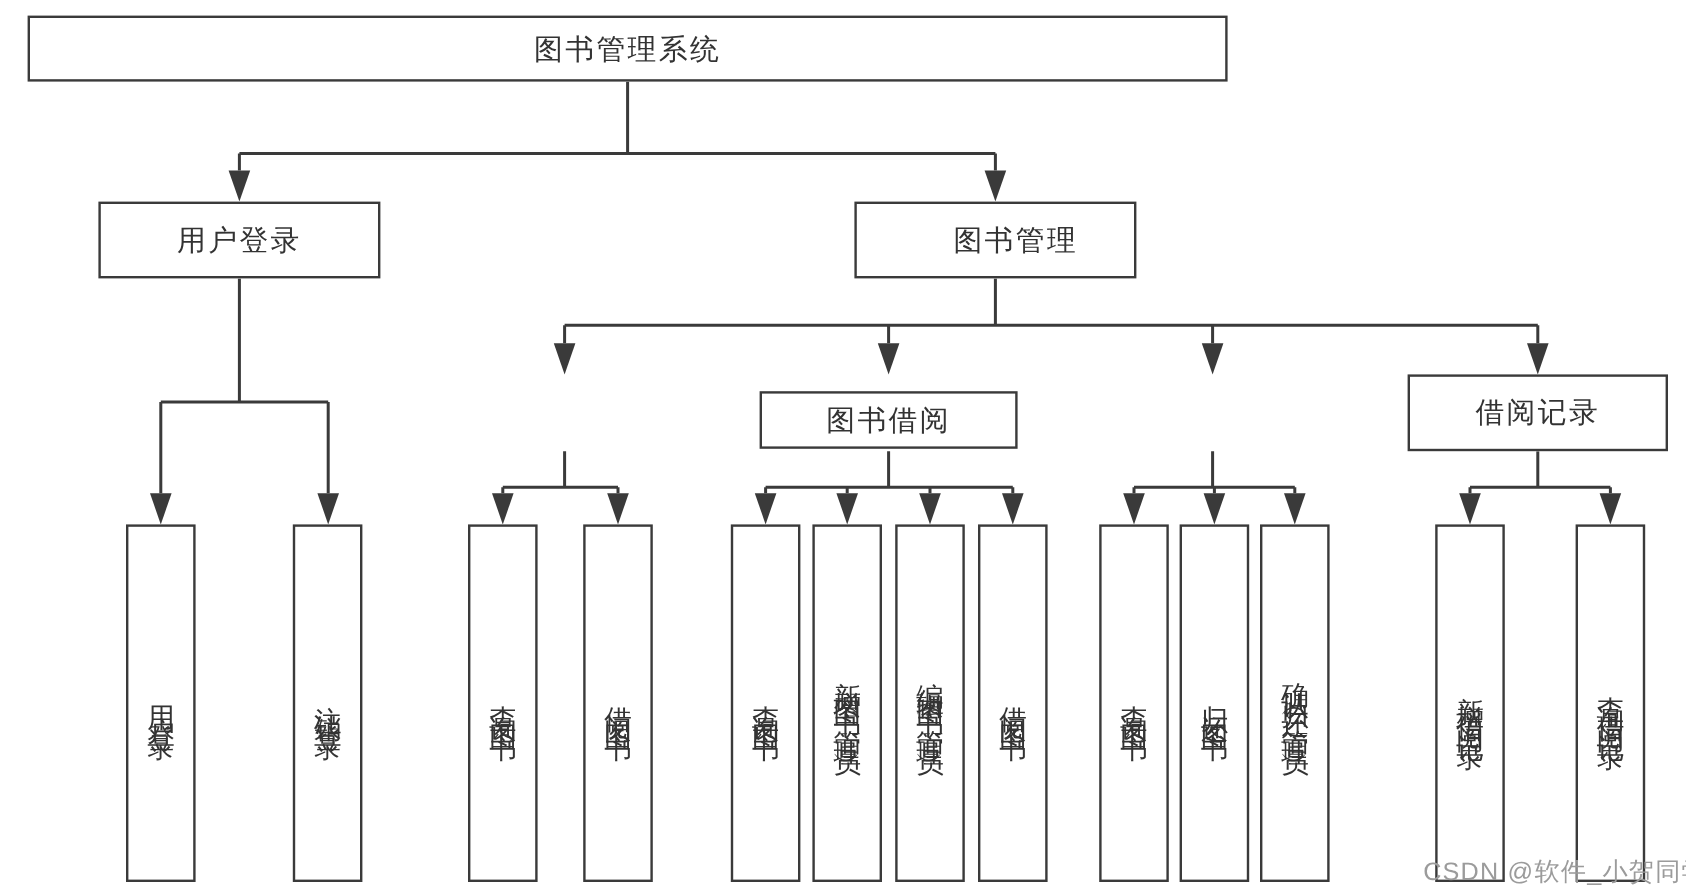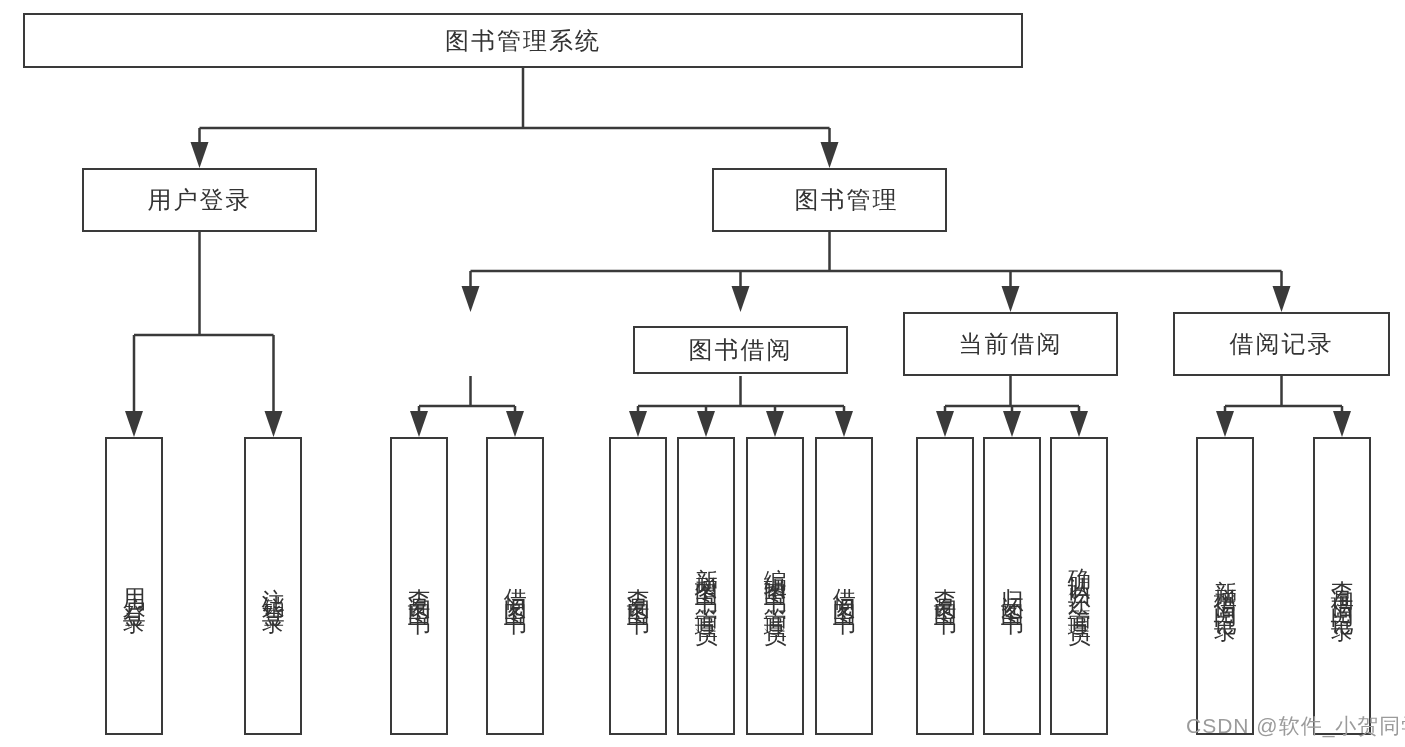--- a/index.html
+++ b/index.html
@@ -136,23 +136,20 @@
   <div class="hbox" style="left:82px; top:168px; width:235px; height:64px;">
     <span>用户登录</span>
   </div>
   <div class="hbox" style="left:712px; top:168px; width:235px; height:64px;padding-left:34px;">
     <span>图书管理</span>
   </div>
 
   <div class="hbox" style="left:633px; top:312px; width:215px; height:48px;margin-top:14px;">
     <span>图书借阅</span>
   </div>
-  <div class="hbox" style="left:903px; top:312px; width:215px; height:64px;">
-    <span>当前借阅</span>
-  </div>
   <div class="hbox" style="left:1173px; top:312px; width:217px; height:64px;">
     <span>借阅记录</span>
   </div>
 
   <div class="vbox" style="left:105px;">
     <span>用户登录</span>
   </div>
   <div class="vbox" style="left:244px;">
     <span>注销登录</span>
   </div>

